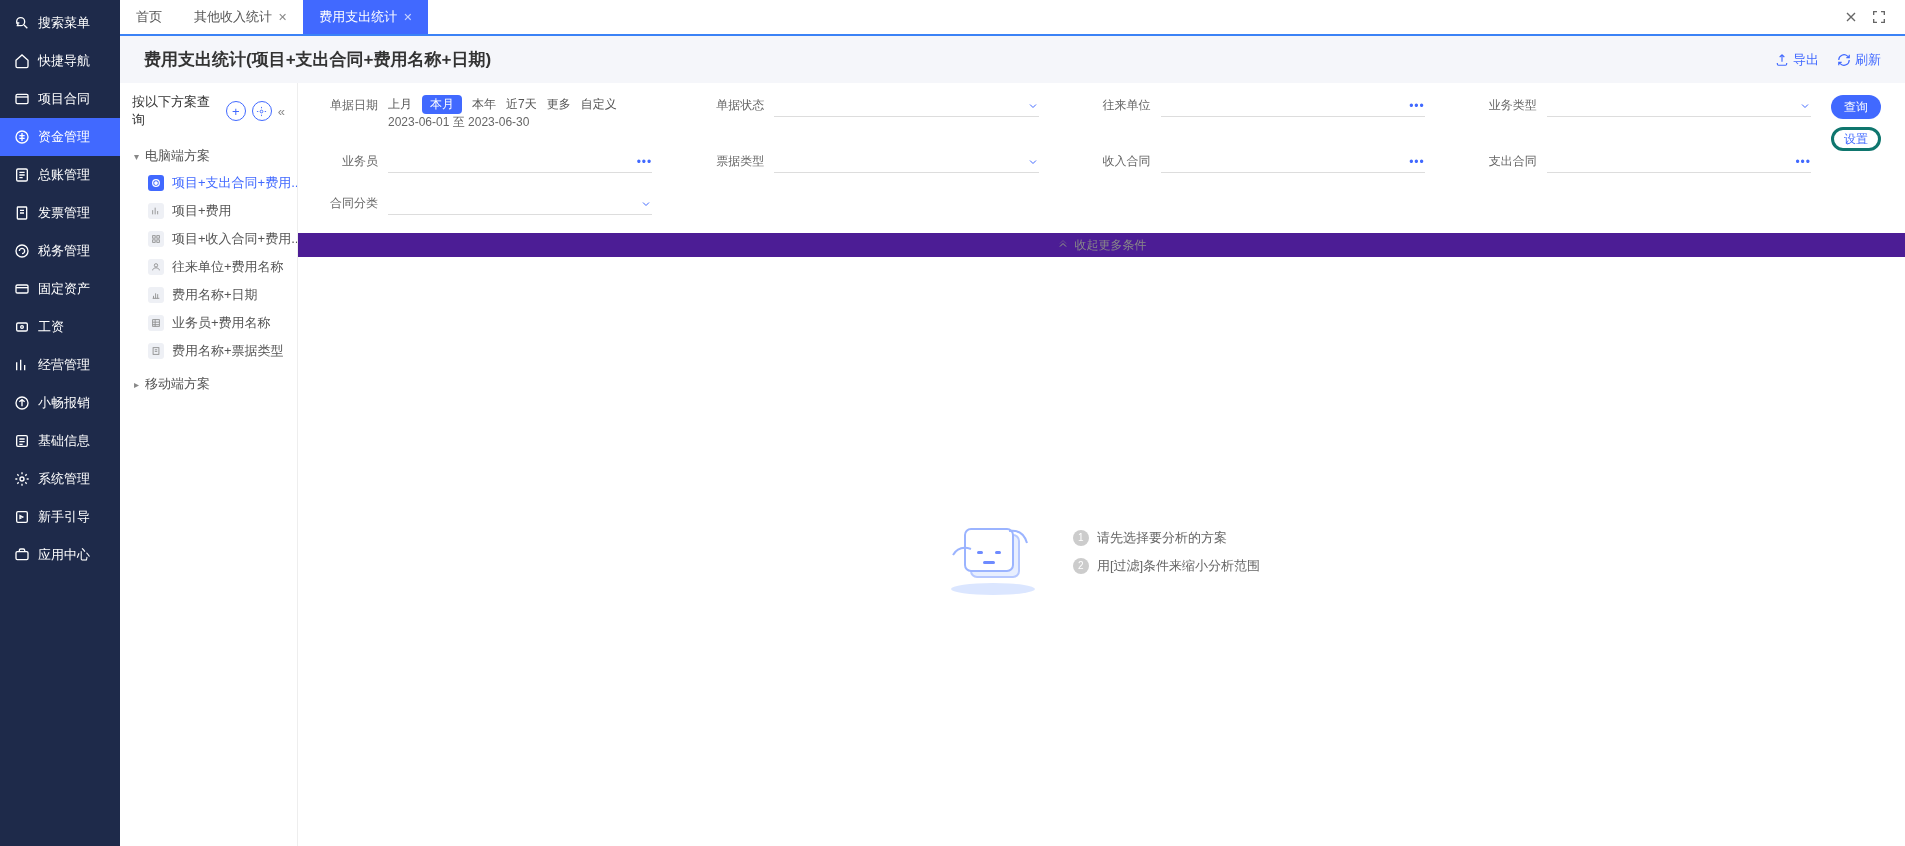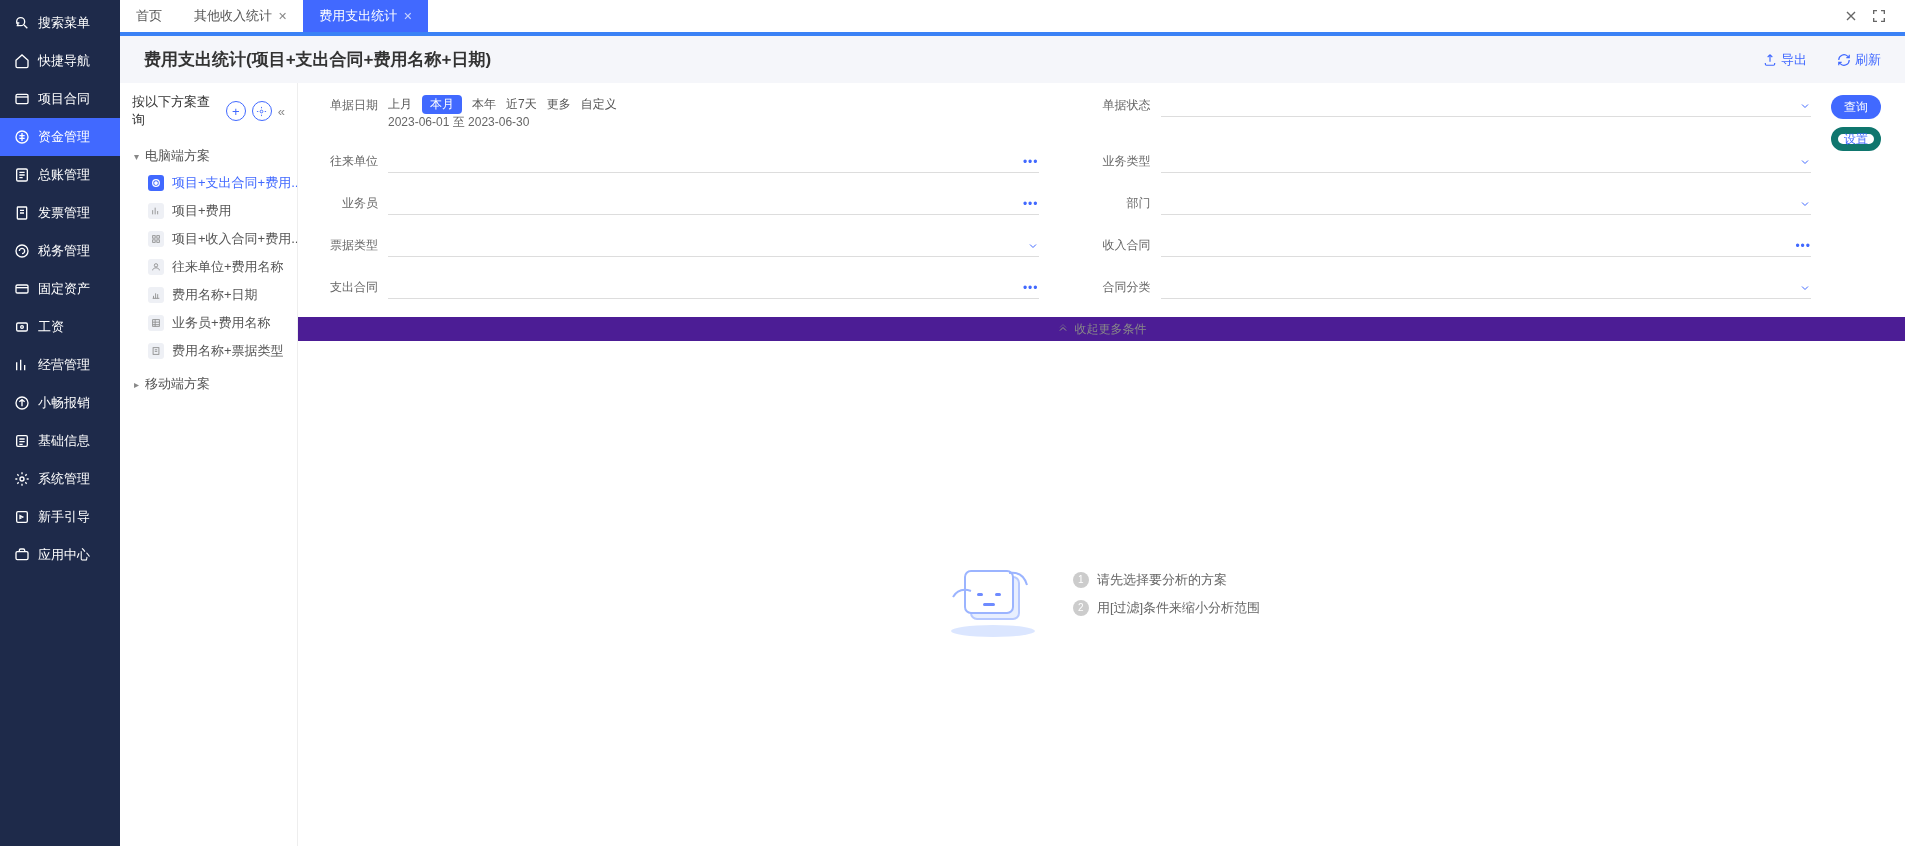--- a/index.html
+++ b/index.html
@@ -6,30 +6,30 @@
 body{background:#fff;font-size:12px;color:#333;overflow:hidden}
 .app{display:flex;height:846px;width:1905px}
 
 .sidebar{width:120px;background:#1e2a4a;color:#fff;flex-shrink:0;padding-top:4px}
 .side-item{display:flex;align-items:center;gap:8px;padding:10px 14px;cursor:pointer;font-size:13px}
 .side-item.active{background:#4169ff}
 .side-item svg{width:16px;height:16px;flex-shrink:0}
 
 .main{flex:1;display:flex;flex-direction:column;min-width:0}
 
-.tabs{display:flex;align-items:center;height:36px;border-bottom:4px solid #3b82f6;background:#fff}
+.tabs{display:flex;align-items:center;height:36px;border-bottom:2px solid #3b82f6;background:#fff}
 .tab{display:flex;align-items:center;gap:6px;padding:0 16px;height:100%;font-size:13px;cursor:pointer;color:#555}
 .tab.active{background:#4169ff;color:#fff}
 .tab .close{font-size:11px;opacity:.7}
 .tabs-right{margin-left:auto;display:flex;align-items:center;gap:12px;padding-right:18px}
 .tabs-right .icon{width:16px;height:16px;cursor:pointer;color:#666}
 
 .header{display:flex;align-items:center;justify-content:space-between;padding:12px 24px;background:#f5f6fa}
 .title{font-size:17px;font-weight:700;color:#333}
-.header-actions{display:flex;align-items:center;gap:30px;font-size:13px;color:#4169ff}
+.header-actions{display:flex;align-items:center;gap:18px;font-size:13px;color:#4169ff}
 .header-actions span{display:flex;align-items:center;gap:4px;cursor:pointer}
 .header-actions svg{width:14px;height:14px}
 
 .body{display:flex;flex:1;min-height:0}
 
 .schemes{width:178px;border-right:1px solid #eee;flex-shrink:0;padding:10px 0;font-size:13px}
 .schemes-hdr{display:flex;align-items:center;gap:6px;padding:0 12px 8px}
 .schemes-hdr .txt{flex:1}
 .circle-btn{width:20px;height:20px;border:1px solid #4169ff;border-radius:50%;display:flex;align-items:center;justify-content:center;color:#4169ff;cursor:pointer;font-size:13px}
 .collapse-btn{cursor:pointer;color:#888}
@@ -37,35 +37,35 @@
 .tree-label{display:flex;align-items:center;gap:6px;padding:4px 14px;cursor:pointer;color:#555}
 .tree-label .caret{font-size:10px;color:#888}
 .tree-item{display:flex;align-items:center;gap:8px;padding:5px 10px 5px 28px;cursor:pointer;color:#555;white-space:nowrap;overflow:hidden;text-overflow:ellipsis}
 .tree-item.active{color:#4169ff}
 .tree-item.active .mini-icon{background:#4169ff;color:#fff}
 .mini-icon{width:16px;height:16px;border-radius:3px;background:#eef0f5;display:flex;align-items:center;justify-content:center;flex-shrink:0}
 .mini-icon svg{width:10px;height:10px}
 
 .filters-wrap{flex:1;display:flex;flex-direction:column;min-width:0}
 .filters{display:flex;gap:0;padding:12px 24px 0;position:relative}
-.filters-grid{display:grid;grid-template-columns:repeat(2,1fr);column-gap:56px;row-gap:20px;flex:1;min-width:0}
+.filters-grid{display:grid;grid-template-columns:repeat(4,1fr);column-gap:56px;row-gap:20px;flex:1;min-width:0}
 .field{display:flex;align-items:flex-start;gap:10px}
 .field-label{width:56px;text-align:right;color:#666;font-size:12px;padding-top:2px;flex-shrink:0}
 .field-body{flex:1;min-width:0}
 .date-opts{display:flex;align-items:center;gap:10px;flex-wrap:wrap;font-size:12px}
 .date-opts span{cursor:pointer;color:#555}
 .date-opts span.sel{background:#4169ff;color:#fff;border-radius:4px;padding:1px 8px}
 .date-range{font-size:12px;color:#666;margin-top:0}
 .input-line{border-bottom:1px solid #ddd;height:22px;display:flex;align-items:center;justify-content:flex-end;color:#4169ff;cursor:pointer}
 .input-line .chev{color:#4169ff}
 .input-line .dots{color:#4169ff;letter-spacing:1px}
 .action-col{width:50px;display:flex;flex-direction:column;gap:8px;margin-left:20px}
 .btn{height:24px;border-radius:12px;display:flex;align-items:center;justify-content:center;font-size:12px;cursor:pointer}
 .btn.primary{background:#4169ff;color:#fff}
-.btn.ghost{border:7px solid #0f766e;color:#4169ff;background:#fff}
+.btn.ghost{border:3px solid #0f766e;color:#4169ff;background:#fff}
 
 .collapse-bar{margin:18px 0 0;height:24px;background:#4c1d95;display:flex;align-items:center;justify-content:center;gap:6px;color:#888;font-size:12px;cursor:pointer}
 
 .empty{flex:1;display:flex;align-items:center;justify-content:center;gap:30px}
 .empty-img{width:100px;height:90px;position:relative}
 .empty-steps{display:flex;flex-direction:column;gap:10px;font-size:13px;color:#666}
 .step{display:flex;align-items:center;gap:8px}
 .step-num{width:16px;height:16px;border-radius:50%;background:#ccc;color:#fff;display:flex;align-items:center;justify-content:center;font-size:10px}
 </style>
 </head>
@@ -358,30 +358,20 @@
                       <path d="m6 9 6 6 6-6"></path>
                     </svg>
                   </div>
                 </div>
             </div>
             <div class="field">
               <div class="field-label">业务员</div>
               <div class="field-body">
                   <div class="input-line">
                     <span class="dots">•••</span>
-                  </div>
-                </div>
-            </div>
-            <div class="field">
-              <div class="field-label">部门</div>
-              <div class="field-body">
-                  <div class="input-line">
-                    <svg class="chev" width="12" height="12" viewBox="0 0 24 24" fill="none" stroke="currentColor" stroke-width="2">
-                      <path d="m6 9 6 6 6-6"></path>
-                    </svg>
                   </div>
                 </div>
             </div>
 
             <div class="field">
               <div class="field-label">票据类型</div>
               <div class="field-body">
                   <div class="input-line">
                     <svg class="chev" width="12" height="12" viewBox="0 0 24 24" fill="none" stroke="currentColor" stroke-width="2">
                       <path d="m6 9 6 6 6-6"></path>

